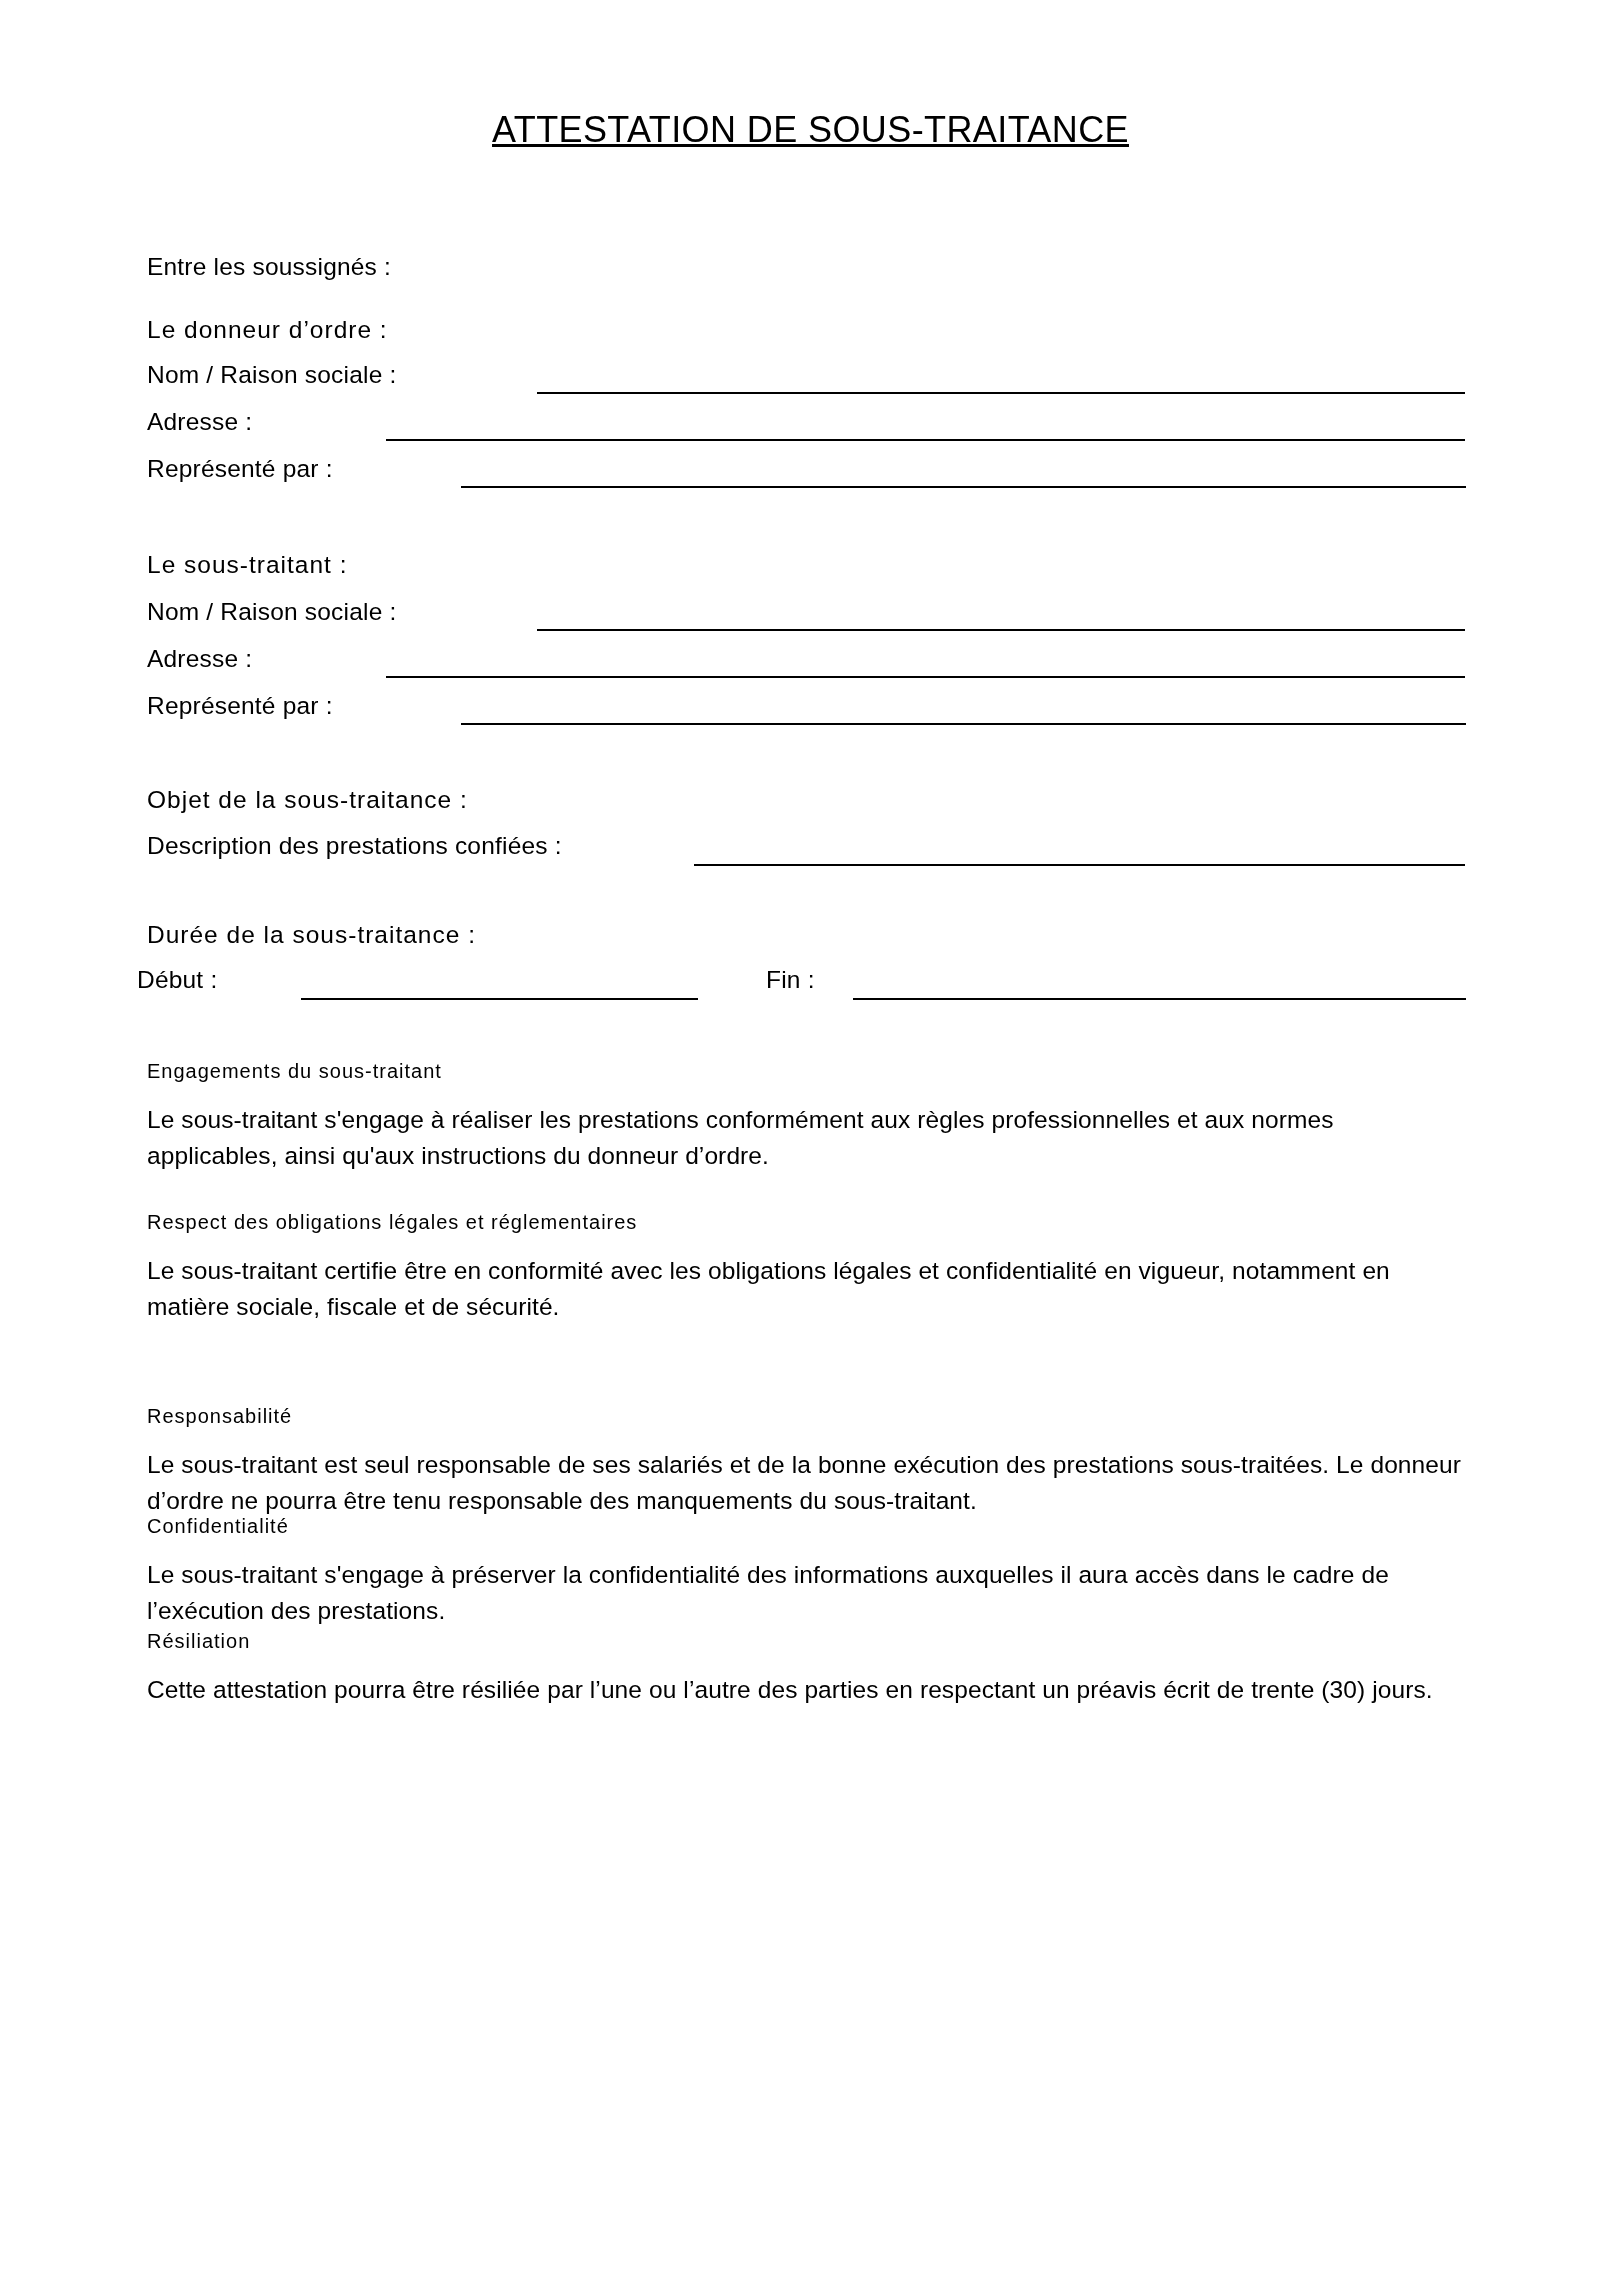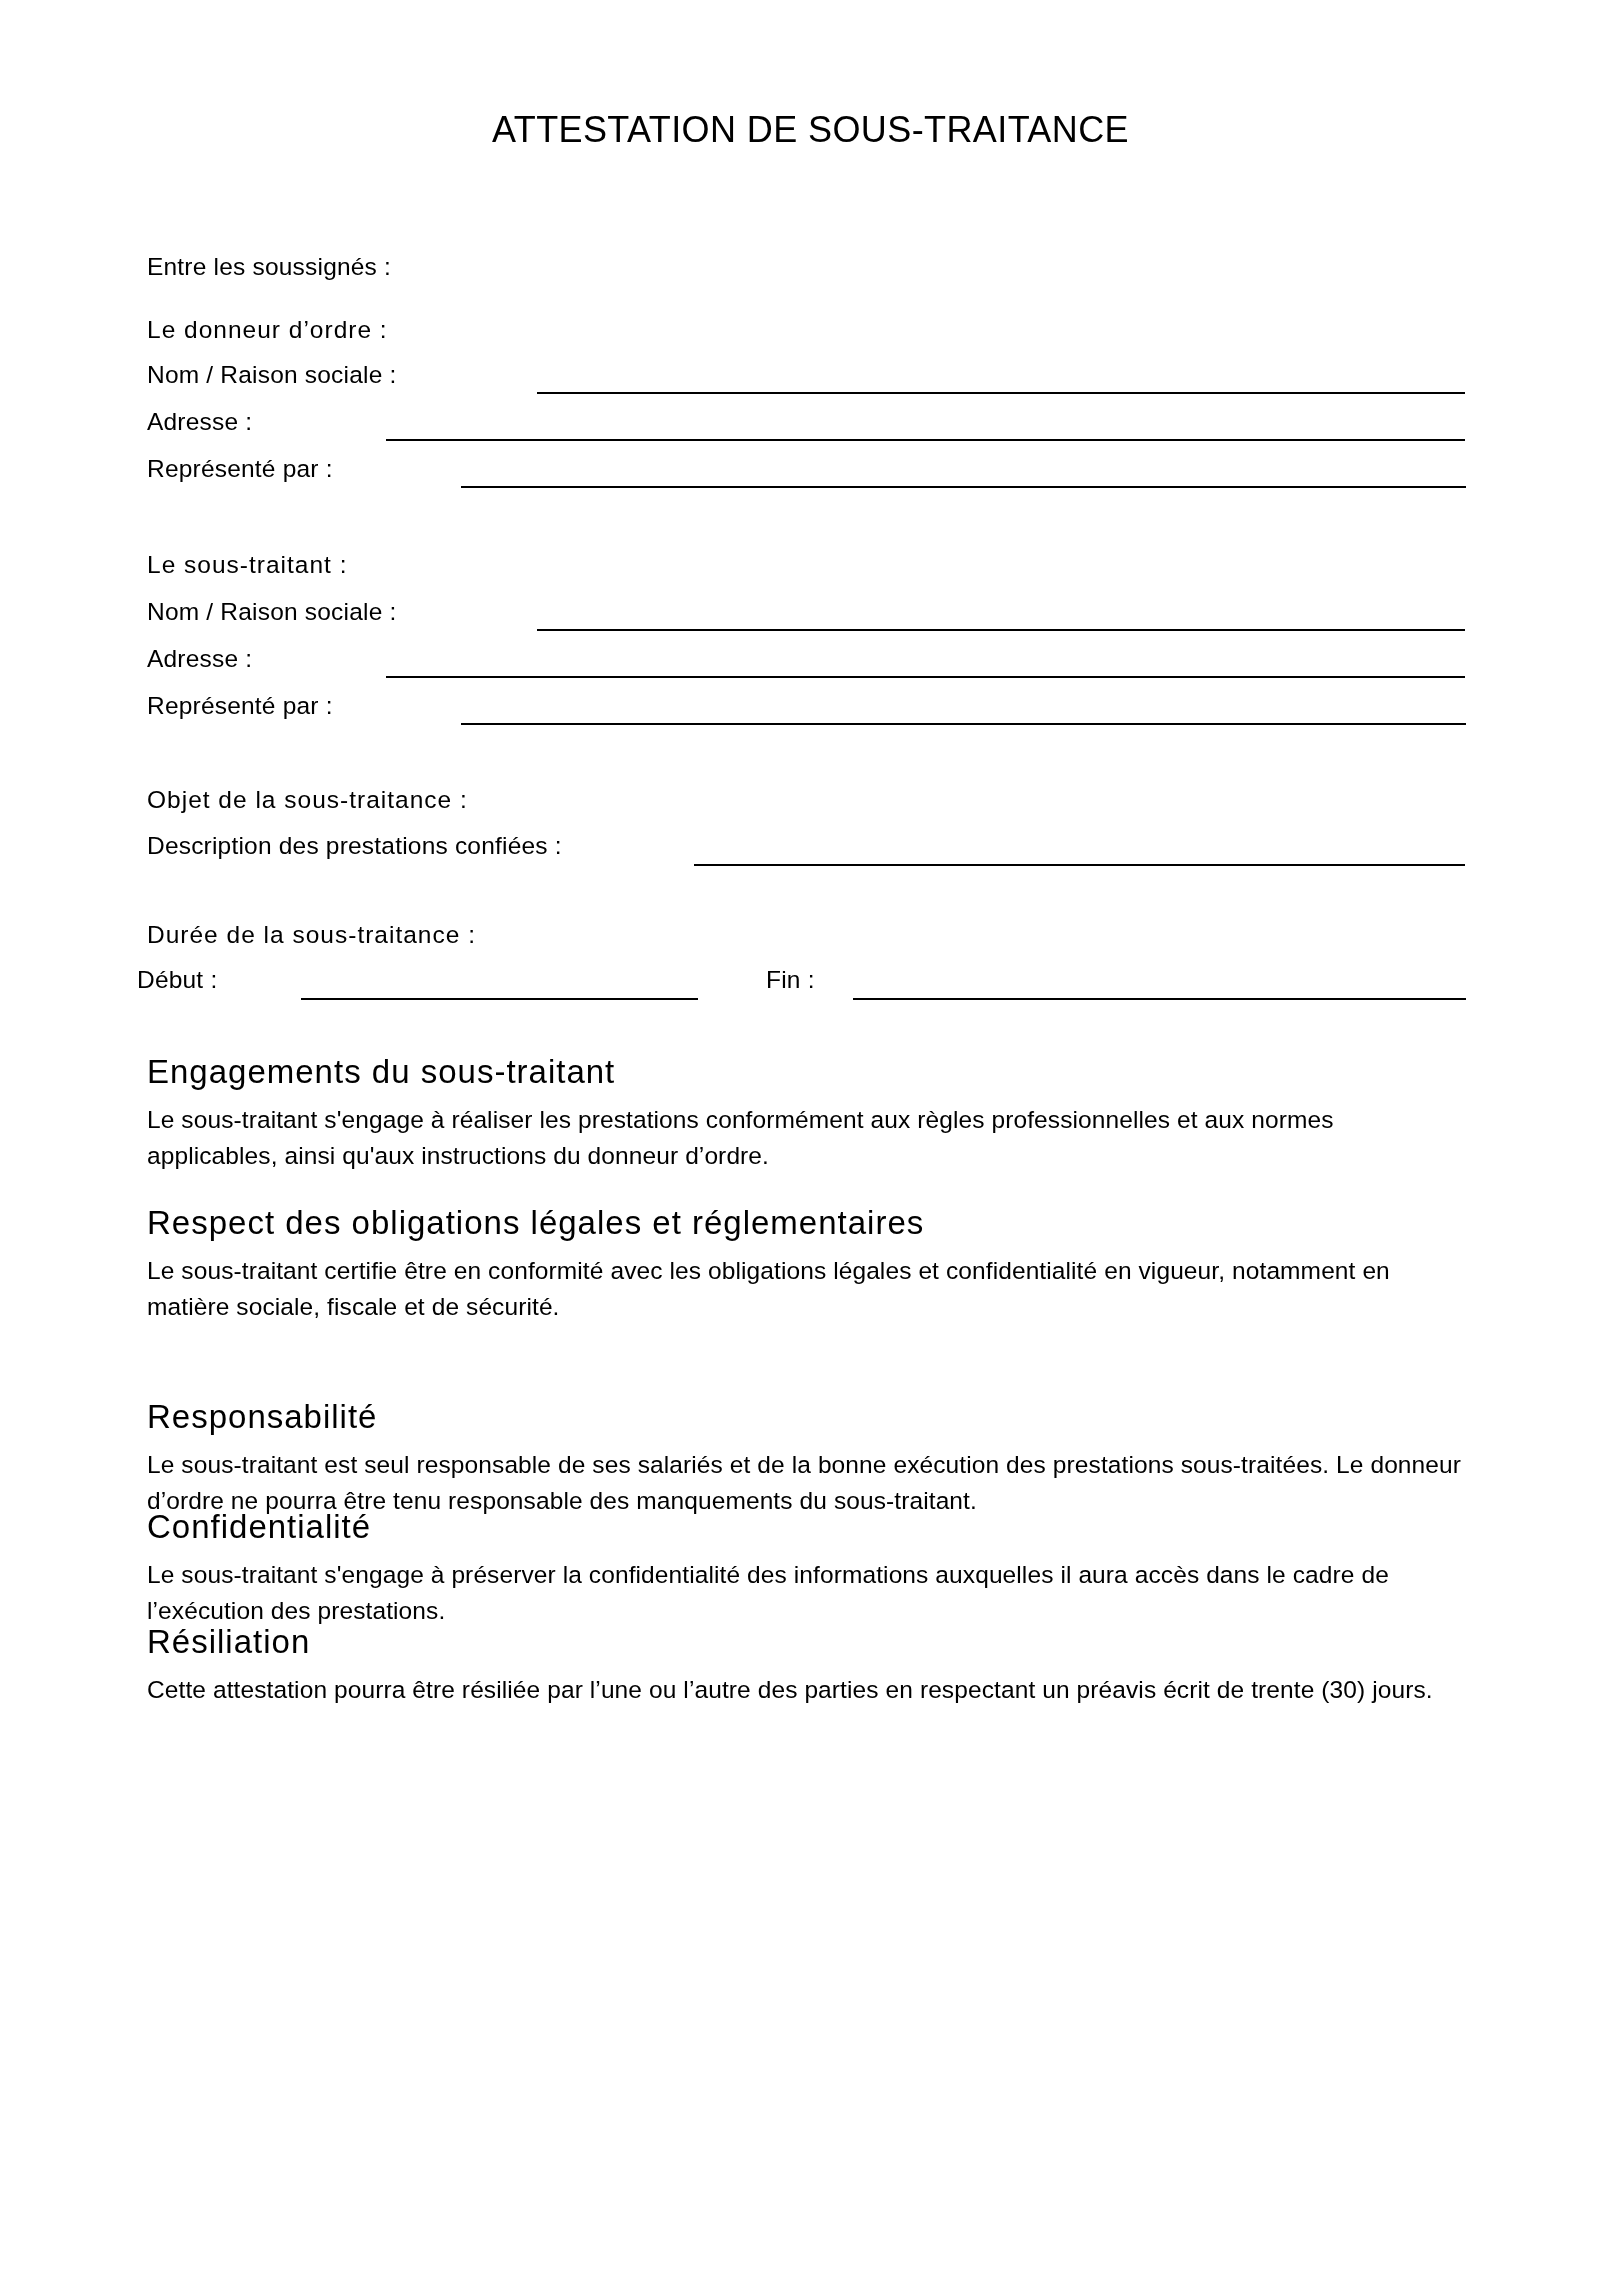--- a/index.html
+++ b/index.html
@@ -27,20 +27,21 @@
     position: absolute;
     left: 0;
     top: 110px;
     width: 1621px;
     text-align: center;
     font-size: 36px;
     font-weight: 400;
     letter-spacing: 0.4px;
     line-height: 1.1;
     white-space: nowrap;
+    text-decoration: underline;
   }
 
   
   .ln {
     position: absolute;
     font-size: 24.5px;
     line-height: 31px;
     white-space: nowrap;
     letter-spacing: 0.2px;
   }
@@ -56,21 +57,21 @@
   }
 
   
   .block {
     position: absolute;
     left: 147px;
     width: 1318px;
   }
   .block h2 {
     margin: 0 0 15.7px 0;
-    font-size: 33px;
+    font-size: 20px;
     font-weight: 400;
     letter-spacing: 1px;
     line-height: 29px;
   }
   .block p {
     margin: 0;
     font-size: 24.5px;
     font-weight: 400;
     line-height: 36px;
     letter-spacing: 0.1px;

